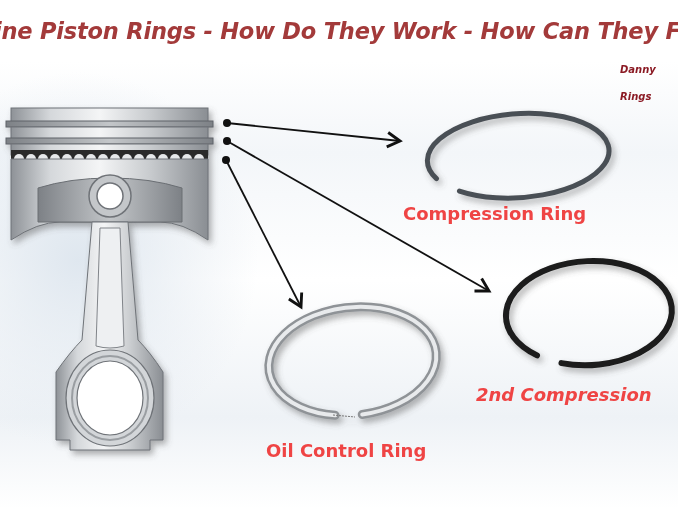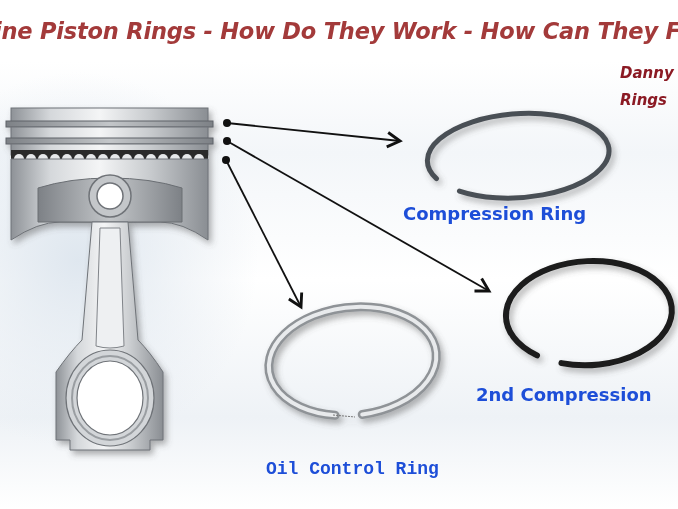--- a/index.html
+++ b/index.html
@@ -6,23 +6,23 @@
   body { width:678px; height:509px; overflow:hidden; position:relative;
     background: linear-gradient(180deg, #ffffff 0%, #ffffff 12%, #f3f6f9 30%, #ffffff 55%, #eef2f6 82%, #ffffff 100%);
     font-family: "Liberation Sans", sans-serif; }
   .glow { position:absolute; left:0; top:70px; width:260px; height:380px;
     background: radial-gradient(ellipse at 30% 50%, #dfe7ef 0%, rgba(255,255,255,0) 70%); }
   .title { position:absolute; left:-6px; top:18px; white-space:nowrap;
     font-family: "DejaVu Sans", sans-serif; font-style:italic; font-weight:bold;
     font-size:22.5px; color:#a33a3a; letter-spacing:-0.2px; }
   .author { position:absolute; left:620px; white-space:nowrap;
     font-family: "DejaVu Sans", sans-serif; font-style:italic; font-weight:bold;
-    font-size:15px; color:#8b1a24; }
+    font-size:10px; color:#8b1a24; }
   .label { position:absolute; white-space:nowrap; font-family:"DejaVu Sans", sans-serif;
-    font-weight:bold; font-size:18px; color:#1d4ed8; }
+    font-weight:bold; font-size:18px; color:#ef4444; }
   svg { position:absolute; left:0; top:0; }
 </style>
 </head>
 <body>
 
 <div class="glow"></div>
 
 <div class="title">ine Piston Rings - How Do They Work - How Can They F</div>
 <div class="author" style="top:64px">Danny</div>
 <div class="author" style="top:91px">Rings</div>
@@ -109,14 +109,14 @@
   </g>
 
   <g filter="url(#shadow)">
     <path d="M330,413 A84,54 0 1 1 357,415" fill="none" stroke="#8f9397" stroke-width="9" stroke-linecap="round" transform="rotate(-6 355 365)"></path>
     <path d="M330,413 A84,54 0 1 1 357,415" fill="none" stroke="#e8eaec" stroke-width="4" stroke-linecap="round" transform="rotate(-6 355 365)"></path>
     <path d="M333,415 L355,417" stroke="#777" stroke-width="1" stroke-dasharray="2 1"></path>
   </g>
 </svg>
 
 <div class="label" style="left:403px; top:203px;">Compression Ring</div>
-<div class="label" style="left:476px; top:384px;">2nd Compression</div>
-<div class="label" style="left:266px; top:459px;font-family:Liberation Mono, monospace;">Oil Control Ring</div>
+<div class="label" style="left:476px; top:384px;font-style:italic;">2nd Compression</div>
+<div class="label" style="left:266px; top:440px;">Oil Control Ring</div>
 
 </body></html>

